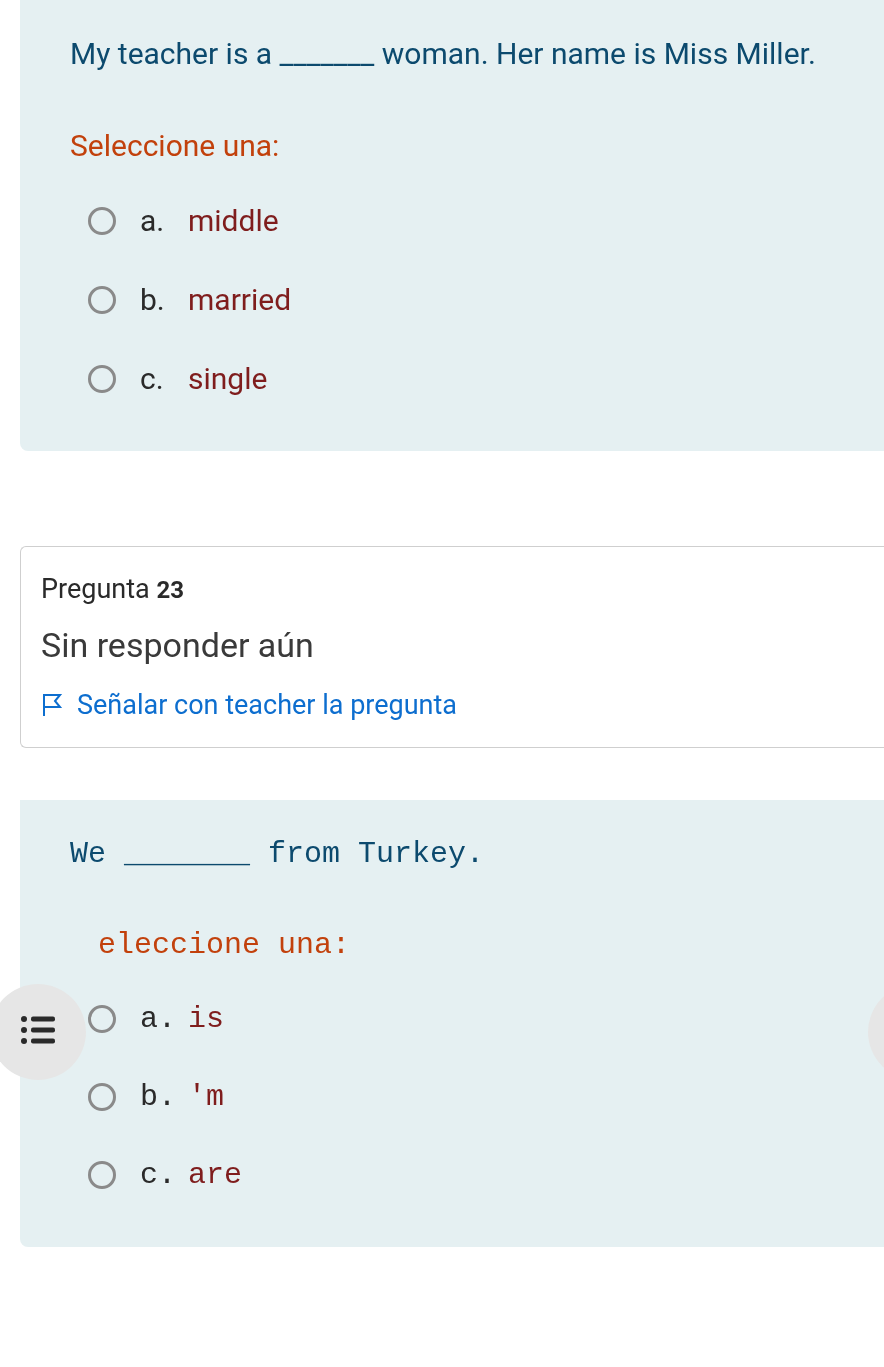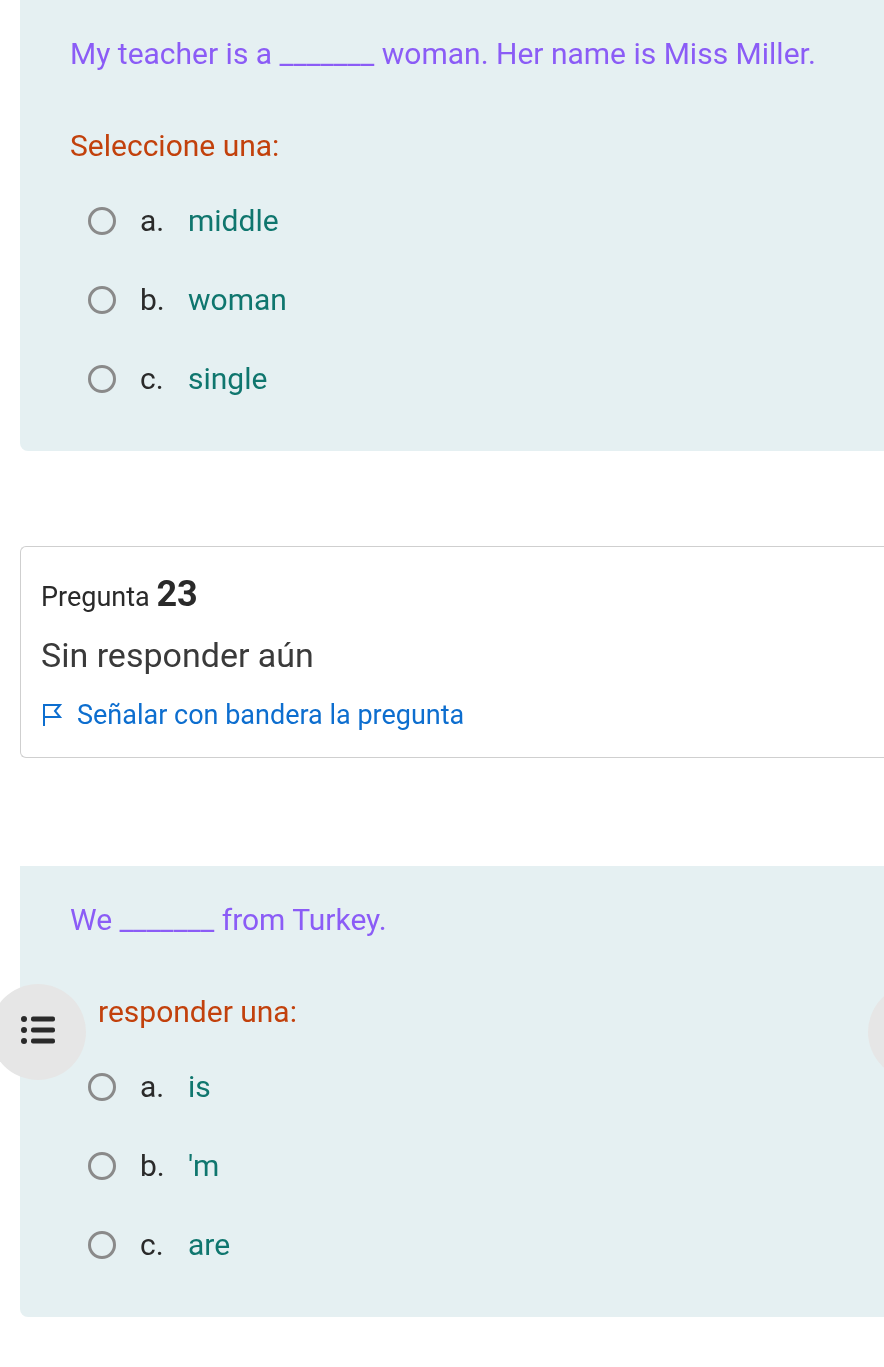--- a/index.html
+++ b/index.html
@@ -16,21 +16,21 @@
       overflow: hidden;
     }
     .question-body {
       background: #e5f0f2;
       margin-left: 20px;
       padding: 30px 50px 55px 50px;
       border-radius: 0 0 0 8px;
     }
     .question-text {
       font-size: 30px;
-      color: #8b5cf6;
+      color: #0c4a6e;
       line-height: 1.6;
       margin-bottom: 50px;
     }
     .select-label {
       font-size: 30px;
       color: #c2410c;
       margin-bottom: 40px;
     }
     .options {
       padding-left: 18px;
@@ -52,37 +52,37 @@
       flex-shrink: 0;
       margin-right: 24px;
     }
     .option-letter {
       font-size: 30px;
       color: #2a2a2a;
       width: 48px;
     }
     .option-text {
       font-size: 30px;
-      color: #0f766e;
+      color: #7f1d1d;
     }
     .question-header {
       margin-left: 20px;
       margin-top: 95px;
       border: 1px solid #cfcfcf;
       border-right: none;
       border-radius: 6px 0 0 6px;
       padding: 26px 20px 26px 20px;
     }
     .question-title {
       font-size: 27px;
       color: #2a2a2a;
       margin-bottom: 20px;
     }
     .question-number {
-      font-size: 36px;
+      font-size: 24px;
       font-weight: 700;
       color: #2a2a2a;
     }
     .status-text {
       font-size: 34px;
       color: #3a3a3a;
       margin-bottom: 24px;
     }
     .flag-row {
       display: flex;
@@ -92,21 +92,22 @@
       cursor: pointer;
     }
     .flag-icon {
       margin-right: 12px;
       display: inline-flex;
     }
     .flag-text {
       color: #0d6ecf;
     }
     .second-question-body {
-      margin-top: 108px;
+      margin-top: 52px;
+      font-family: Liberation Mono, monospace;
     }
     .floating-btn-left {
       position: absolute;
       left: 0;
       top: 984px;
       width: 96px;
       height: 96px;
       background: #e6e6e6;
       border-radius: 50%;
       display: flex;
@@ -138,21 +139,21 @@
   <div class="select-label">Seleccione una:</div>
   <div class="options">
     <label class="option-row">
       <span class="radio-circle"></span>
       <span class="option-letter">a.</span>
       <span class="option-text">middle</span>
     </label>
     <label class="option-row">
       <span class="radio-circle"></span>
       <span class="option-letter">b.</span>
-      <span class="option-text">woman</span>
+      <span class="option-text">married</span>
     </label>
     <label class="option-row">
       <span class="radio-circle"></span>
       <span class="option-letter">c.</span>
       <span class="option-text">single</span>
     </label>
   </div>
 </div>
 
 <div class="question-header">
@@ -160,27 +161,27 @@
     <span>Pregunta </span><span class="question-number">23</span>
   </div>
   <div class="status-text">Sin responder aún</div>
   <div class="flag-row">
     <span class="flag-icon">
       <svg width="24" height="26" viewBox="0 0 24 26" fill="none">
         <path d="M3 2 L3 24" stroke="#0d6ecf" stroke-width="2"></path>
         <path d="M3 3 L19 3 L14 9 L19 15 L3 15 Z" fill="none" stroke="#0d6ecf" stroke-width="2"></path>
       </svg>
     </span>
-    <span class="flag-text">Señalar con bandera la pregunta</span>
+    <span class="flag-text">Señalar con teacher la pregunta</span>
   </div>
 </div>
 
 <div class="question-body second-question-body">
   <div class="question-text">We _______ from Turkey.</div>
-  <div class="select-label" style="padding-left:28px;">responder una:</div>
+  <div class="select-label" style="padding-left:28px;">eleccione una:</div>
   <div class="options">
     <label class="option-row">
       <span class="radio-circle"></span>
       <span class="option-letter">a.</span>
       <span class="option-text">is</span>
     </label>
     <label class="option-row">
       <span class="radio-circle"></span>
       <span class="option-letter">b.</span>
       <span class="option-text">'m</span>

